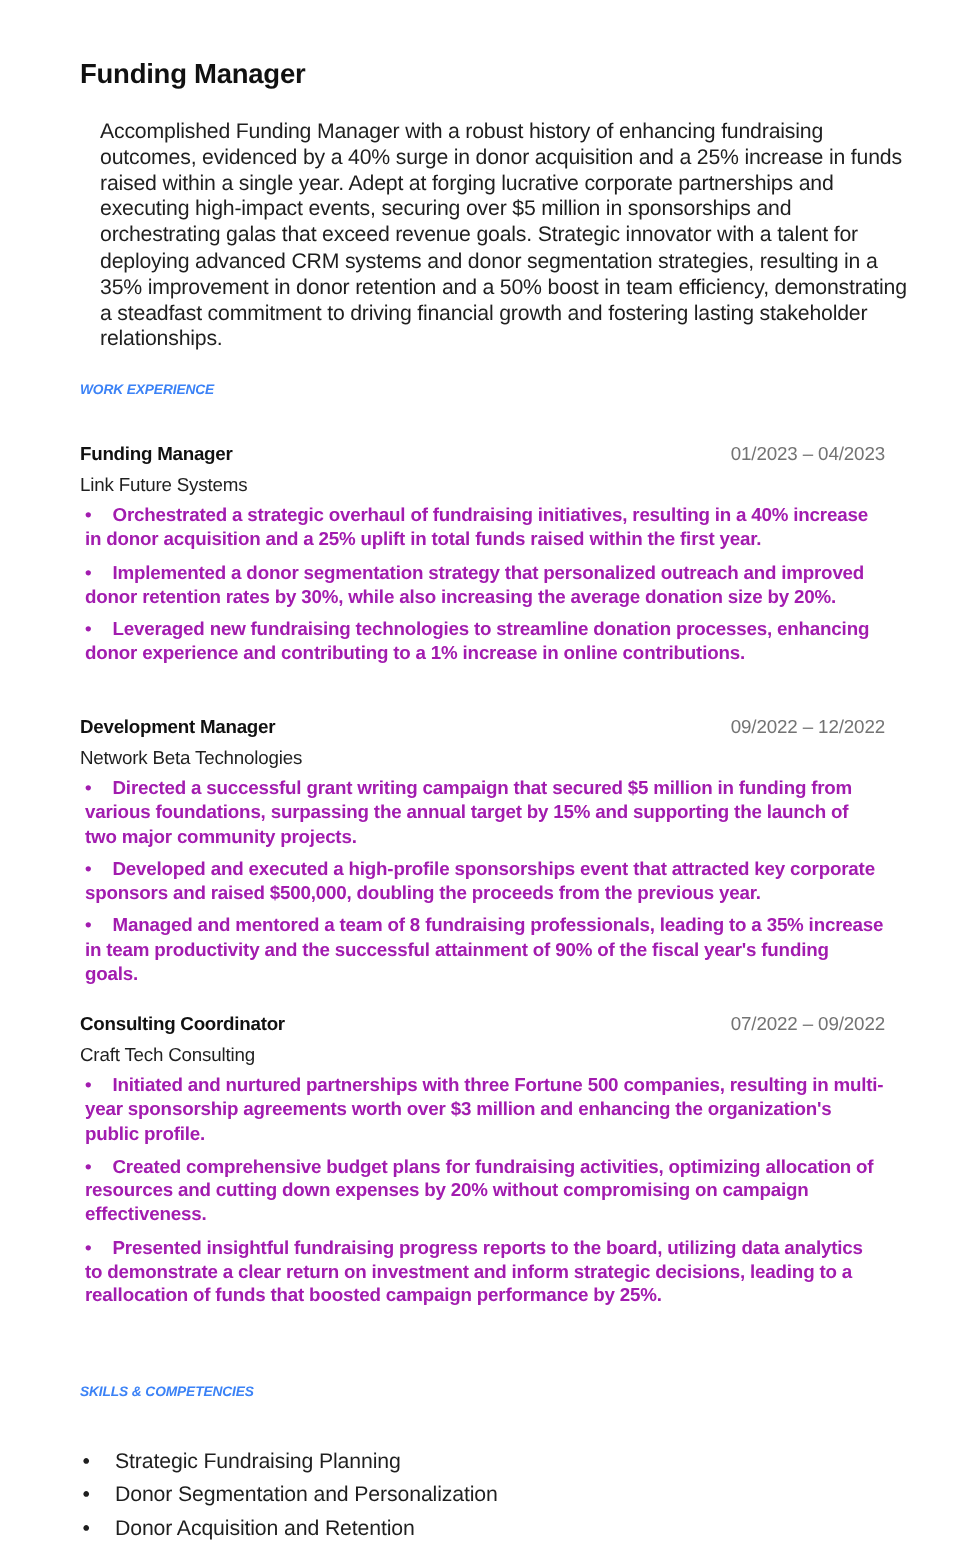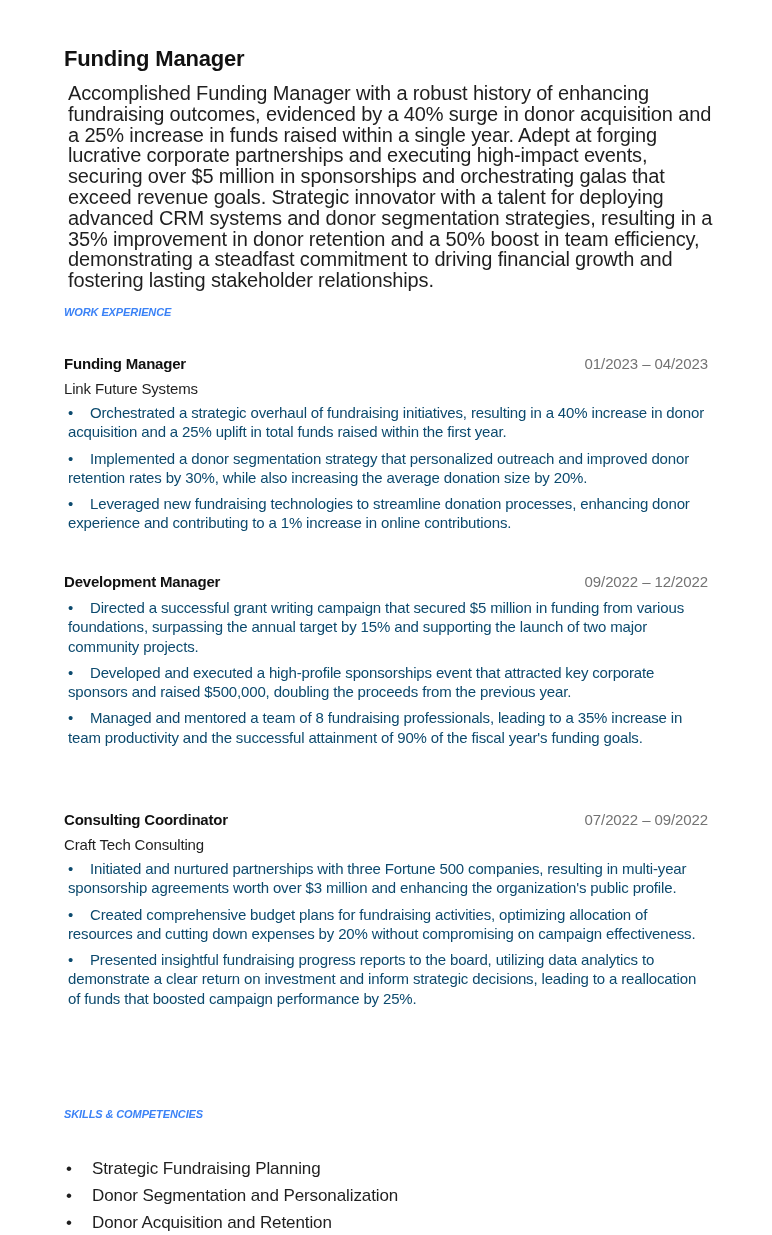--- a/index.html
+++ b/index.html
@@ -26,22 +26,22 @@
       font-size: 22px;
       font-weight: bold;
       color: #111111;
       letter-spacing: -0.2px;
     }
     .summary {
       position: absolute;
       left: 64px;
       top: 79px;
       width: 652px;
-      margin: 4px;
-      font-size: 20px;
+      margin: 16px;
+      font-size: 17px;
       line-height: 20.8px;
       color: #1f1f1f;
       letter-spacing: -0.15px;
     }
     .section-label {
       position: absolute;
       left: 64px;
       margin: 0;
       font-size: 11px;
       color: #3b82f6;
@@ -79,23 +79,24 @@
       letter-spacing: -0.15px;
     }
     .bullets {
       list-style: none;
       margin: 0;
       padding: 0 0 0 4px;
     }
     .bullets li {
       font-size: 15px;
       line-height: 19.3px;
-      color: #0c4a6e;
+      color: #a21caf;
       margin-bottom: 7px;
       letter-spacing: -0.15px;
+      font-weight: bold;
     }
     .bullets li .dot {
       display: inline-block;
       width: 22px;
       padding-left: 0;
     }
     .skills {
       position: absolute;
       left: 64px;
       top: 1155px;
@@ -136,20 +137,21 @@
       <li><span class="dot">•</span><span>Implemented a donor segmentation strategy that personalized outreach and improved donor retention rates by 30%, while also increasing the average donation size by 20%.</span></li>
       <li><span class="dot">•</span><span>Leveraged new fundraising technologies to streamline donation processes, enhancing donor experience and contributing to a 1% increase in online contributions.</span></li>
     </ul>
   </div>
 
   <div class="job" style="top:573px;">
     <div class="job-head">
       <span class="job-title">Development Manager</span>
       <span class="job-dates">09/2022 – 12/2022</span>
     </div>
+    <div class="job-company">Network Beta Technologies</div>
     <ul class="bullets" style="margin-top:3px;">
       <li><span class="dot">•</span><span>Directed a successful grant writing campaign that secured $5 million in funding from various foundations, surpassing the annual target by 15% and supporting the launch of two major community projects.</span></li>
       <li><span class="dot">•</span><span>Developed and executed a high-profile sponsorships event that attracted key corporate sponsors and raised $500,000, doubling the proceeds from the previous year.</span></li>
       <li><span class="dot">•</span><span>Managed and mentored a team of 8 fundraising professionals, leading to a 35% increase in team productivity and the successful attainment of 90% of the fiscal year's funding goals.</span></li>
     </ul>
   </div>
 
   <div class="job" style="top:811px;">
     <div class="job-head">
       <span class="job-title">Consulting Coordinator</span>

